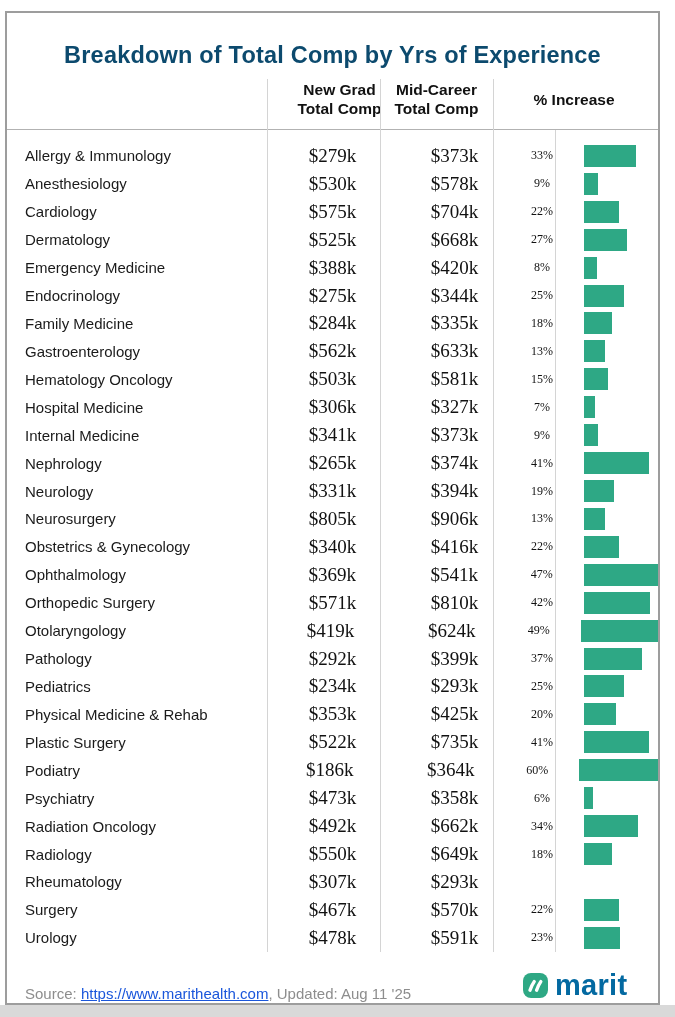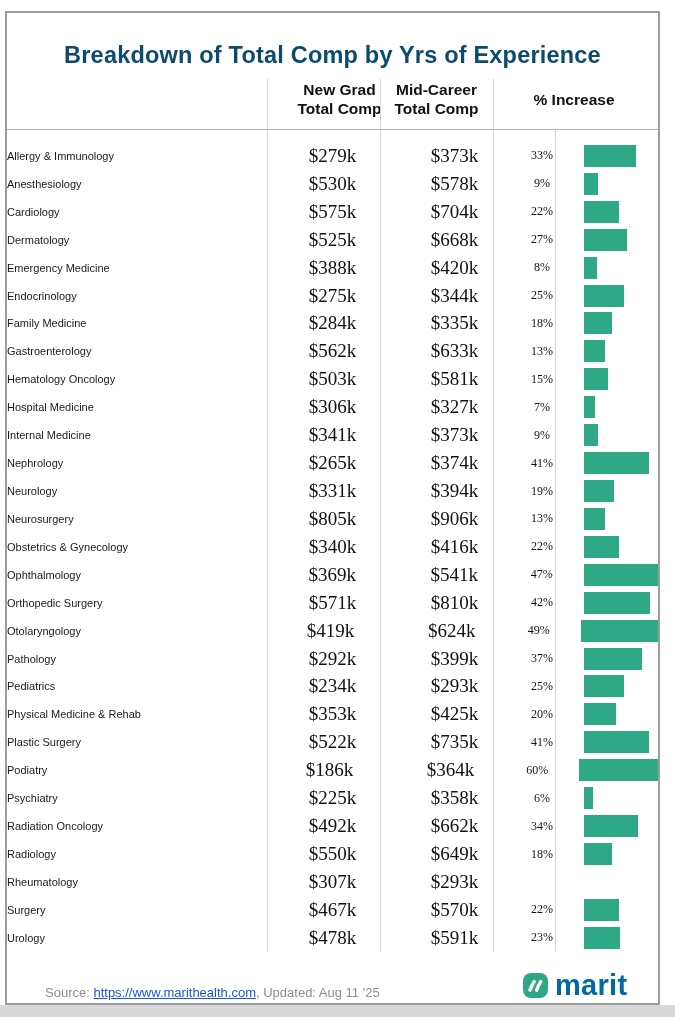--- a/index.html
+++ b/index.html
@@ -25,35 +25,35 @@
   .colhead.h3{left:486px;width:162px;top:77px;}
   .header-rule{position:absolute;left:0;top:116px;width:100%;height:1px;background:#b2b2b2;}
   .vdiv{position:absolute;width:1px;background:#d4d4d4;}
   .vdiv.d1{left:260px;top:66px;height:873px;}
   .vdiv.d2{left:373px;top:66px;height:873px;}
   .vdiv.d3{left:486px;top:66px;height:873px;}
   .vdiv.d4{left:548px;top:117px;height:822px;}
   .rows{position:absolute;left:0;top:129px;width:100%;}
   .row{display:flex;height:27.93px;align-items:center;}
   .cell-label{
-    width:260px;box-sizing:border-box;
-    font-size:11px;color:#1a1a1a;white-space:nowrap;
+    width:260px;box-sizing:border-box;padding-left:18px;
+    font-size:15px;color:#1a1a1a;white-space:nowrap;
   }
   .cell-num{
     width:113px;text-align:center;font-family:"Liberation Serif",serif;
     font-size:19px;color:#111;padding-left:9px;
   }
   .cell-pct{
     width:62px;text-align:center;font-family:"Liberation Serif",serif;
     font-size:12px;color:#111;
   }
   .cell-bar{flex:1;height:100%;display:flex;align-items:center;}
   .bar{margin-left:11px;height:22px;background:#2ea885;}
   .footer-source{
-    position:absolute;left:18px;top:972px;font-size:13px;color:#8d8d8d;white-space:nowrap;margin-left:20px;
+    position:absolute;left:18px;top:972px;font-size:15px;color:#8d8d8d;white-space:nowrap;
   }
   .footer-source a{color:#1a56db;text-decoration:underline;}
   .brand{position:absolute;left:516px;top:956px;display:flex;align-items:center;gap:7px;}
   .brand-badge{
     width:25px;height:25px;background:#2ea884;border-radius:8px;
     display:flex;align-items:center;justify-content:center;
   }
   .brand-name{font-size:29px;font-weight:bold;color:#0369a1;letter-spacing:0.3px;}
 </style>
 </head>
@@ -301,21 +301,21 @@
     <div class="cell-num">$186k</div>
     <div class="cell-num">$364k</div>
     <div class="cell-pct">60%</div>
     <div class="cell-bar">
       <div class="bar" style="width: 79px; background: rgb(46, 168, 133);"></div>
     </div>
   </div>
 
   <div class="row">
     <div class="cell-label">Psychiatry</div>
-    <div class="cell-num">$225k</div>
+    <div class="cell-num">$473k</div>
     <div class="cell-num">$358k</div>
     <div class="cell-pct">6%</div>
     <div class="cell-bar">
       <div class="bar" style="width: 9.48px; background: rgb(46, 168, 133);"></div>
     </div>
   </div>
 
   <div class="row">
     <div class="cell-label">Radiation Oncology</div>
     <div class="cell-num">$492k</div>

